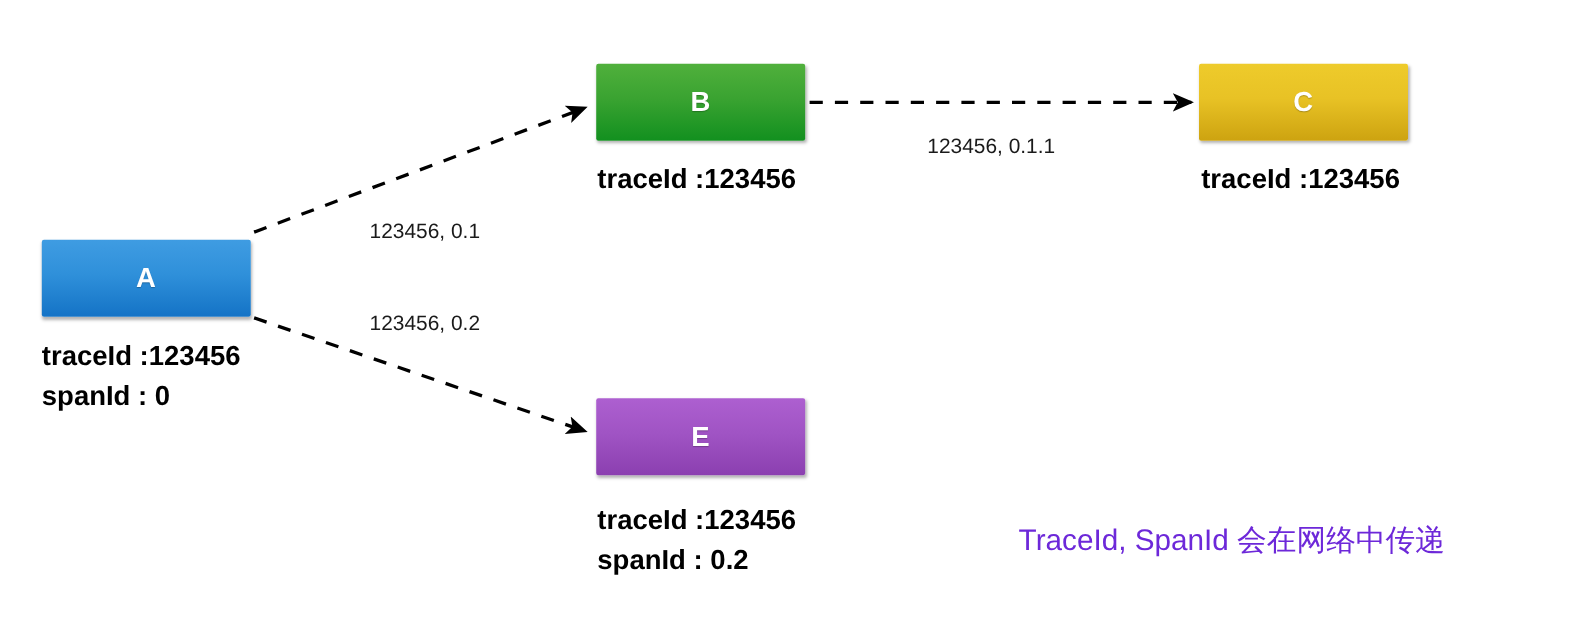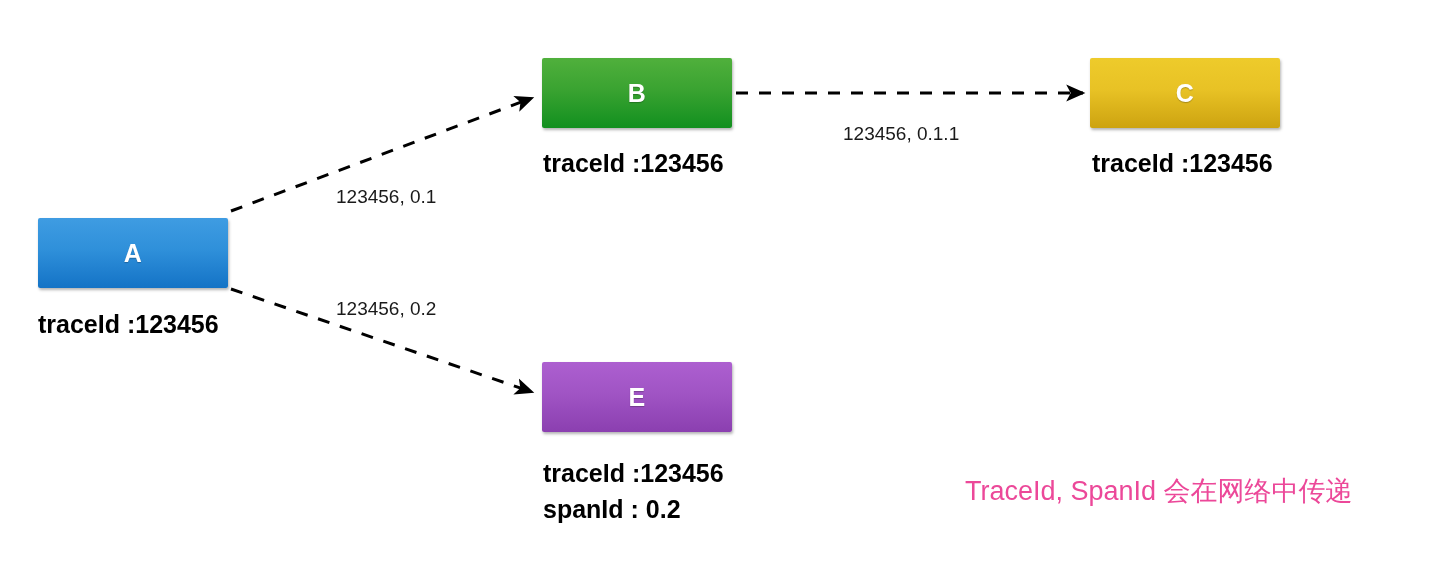--- a/index.html
+++ b/index.html
@@ -55,30 +55,30 @@
   .meta-e { left: 543px; top: 456px; }
   .meta div { margin: 0; padding: 0; }
 
   .edge-label {
     position: absolute;
     font-size: 19px;
     font-weight: normal;
     color: #1a1a1a;
     white-space: nowrap;
   }
-  .lbl-ab { left: 336px; top: 186px; }
-  .lbl-ae { left: 336px; top: 298px; }
+  .lbl-ab { left: 336px; top: 200px; }
+  .lbl-ae { left: 336px; top: 284px; }
   .lbl-bc { left: 843px; top: 123px; }
 
   .caption {
     position: absolute;
-    left: 965px;
+    left: 926px;
     top: 473px;
     font-size: 27px;
-    color: #ec4899;
+    color: #6d28d9;
     white-space: nowrap;
   }
 
   svg.edges {
     position: absolute;
     left: 0;
     top: 0;
     width: 1440px;
     height: 561px;
     pointer-events: none;
@@ -111,20 +111,21 @@
   </div>
   <div class="node node-c">
     <span class="node-letter">C</span>
   </div>
   <div class="node node-e">
     <span class="node-letter">E</span>
   </div>
 
   <div class="meta meta-a">
     <div>traceId :123456</div>
+    <div>spanId : 0</div>
   </div>
   <div class="meta meta-b">
     <div>traceId :123456</div>
   </div>
   <div class="meta meta-c">
     <div>traceId :123456</div>
   </div>
   <div class="meta meta-e">
     <div>traceId :123456</div>
     <div>spanId : 0.2</div>

